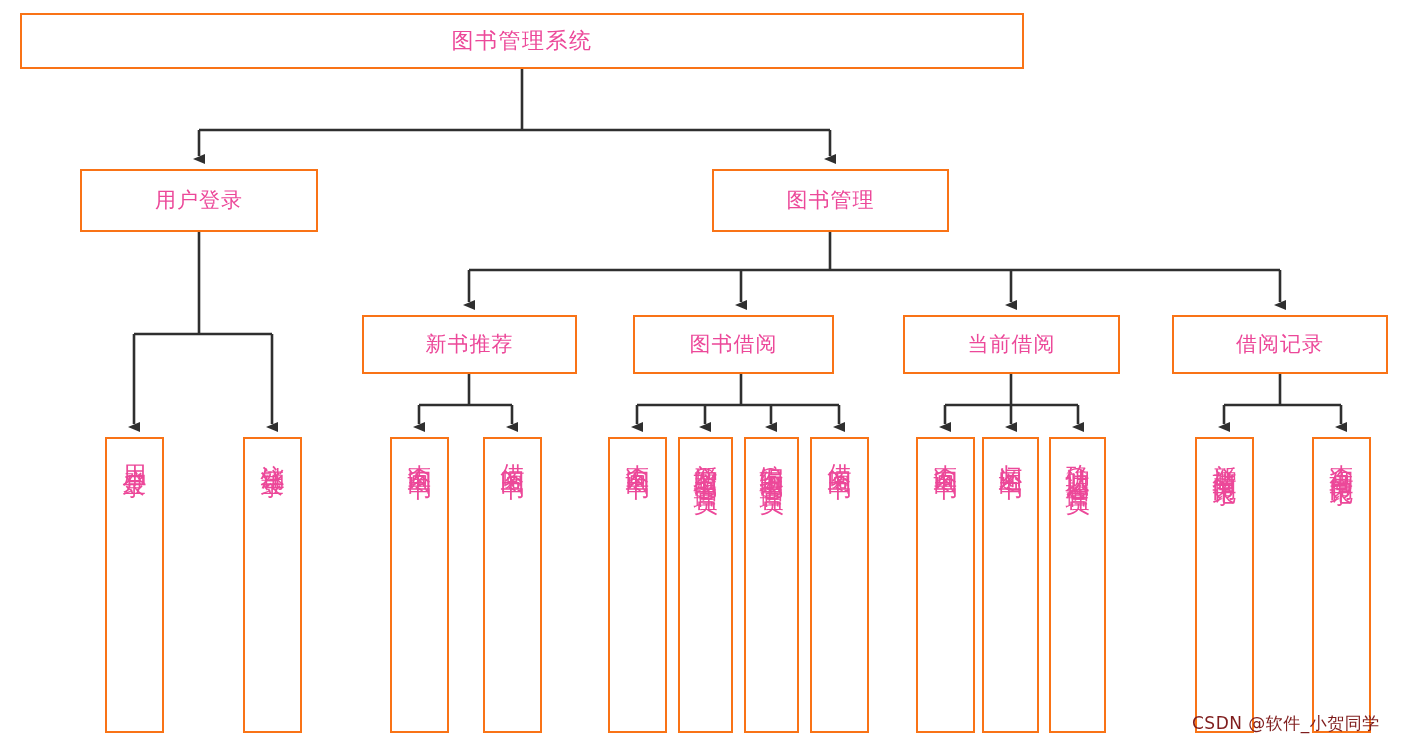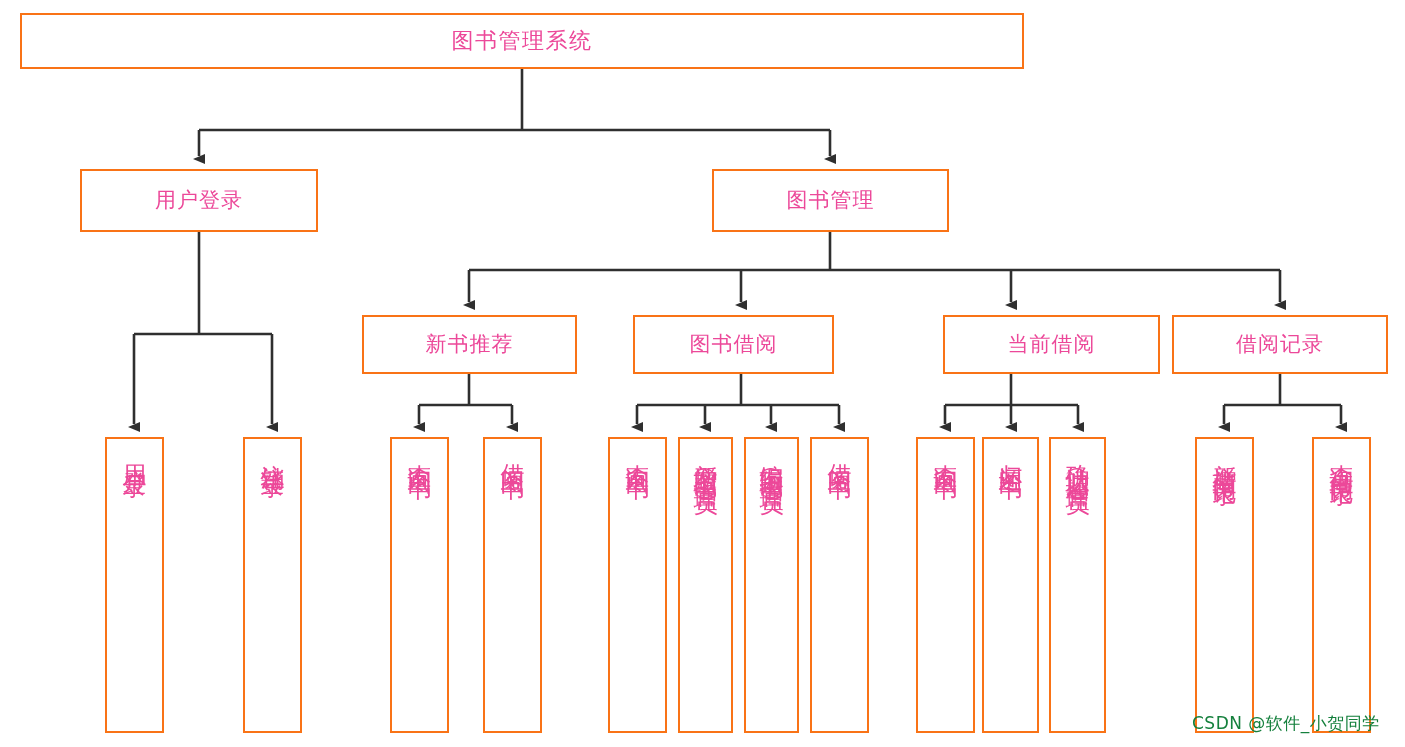--- a/index.html
+++ b/index.html
@@ -62,21 +62,21 @@
     font-size: 24px;
     letter-spacing: 4px;
     line-height: 1;
     white-space: nowrap;
   }
   .watermark {
     position: absolute;
     left: 1192px;
     top: 712px;
     font-size: 17px;
-    color: #15803d;
+    color: #7f1d1d;
     white-space: nowrap;
     letter-spacing: 0.5px;
     font-family: "DejaVu Sans", "Liberation Sans", sans-serif;
   }
 </style>
 </head>
 <body>
 
 <div id="canvas">
 
@@ -140,21 +140,21 @@
   <div class="node h" style="left:712px; top:169px; width:237px; height:63px;">
     <span class="lbl">图书管理</span>
   </div>
 
   <div class="node h" style="left:362px; top:315px; width:215px; height:59px;">
     <span class="lbl">新书推荐</span>
   </div>
   <div class="node h" style="left:633px; top:315px; width:201px; height:59px;">
     <span class="lbl">图书借阅</span>
   </div>
-  <div class="node h" style="left:903px; top:315px; width:217px; height:59px;margin-left:40px;">
+  <div class="node h" style="left:903px; top:315px; width:217px; height:59px;">
     <span class="lbl">当前借阅</span>
   </div>
   <div class="node h" style="left:1172px; top:315px; width:216px; height:59px;justify-content:center;">
     <span class="lbl">借阅记录</span>
   </div>
 
   <div class="node v" style="left:105px; top:437px; width:59px; height:296px;">
     <span class="lbl">用户登录</span>
   </div>
   <div class="node v" style="left:243px; top:437px; width:59px; height:296px;">

